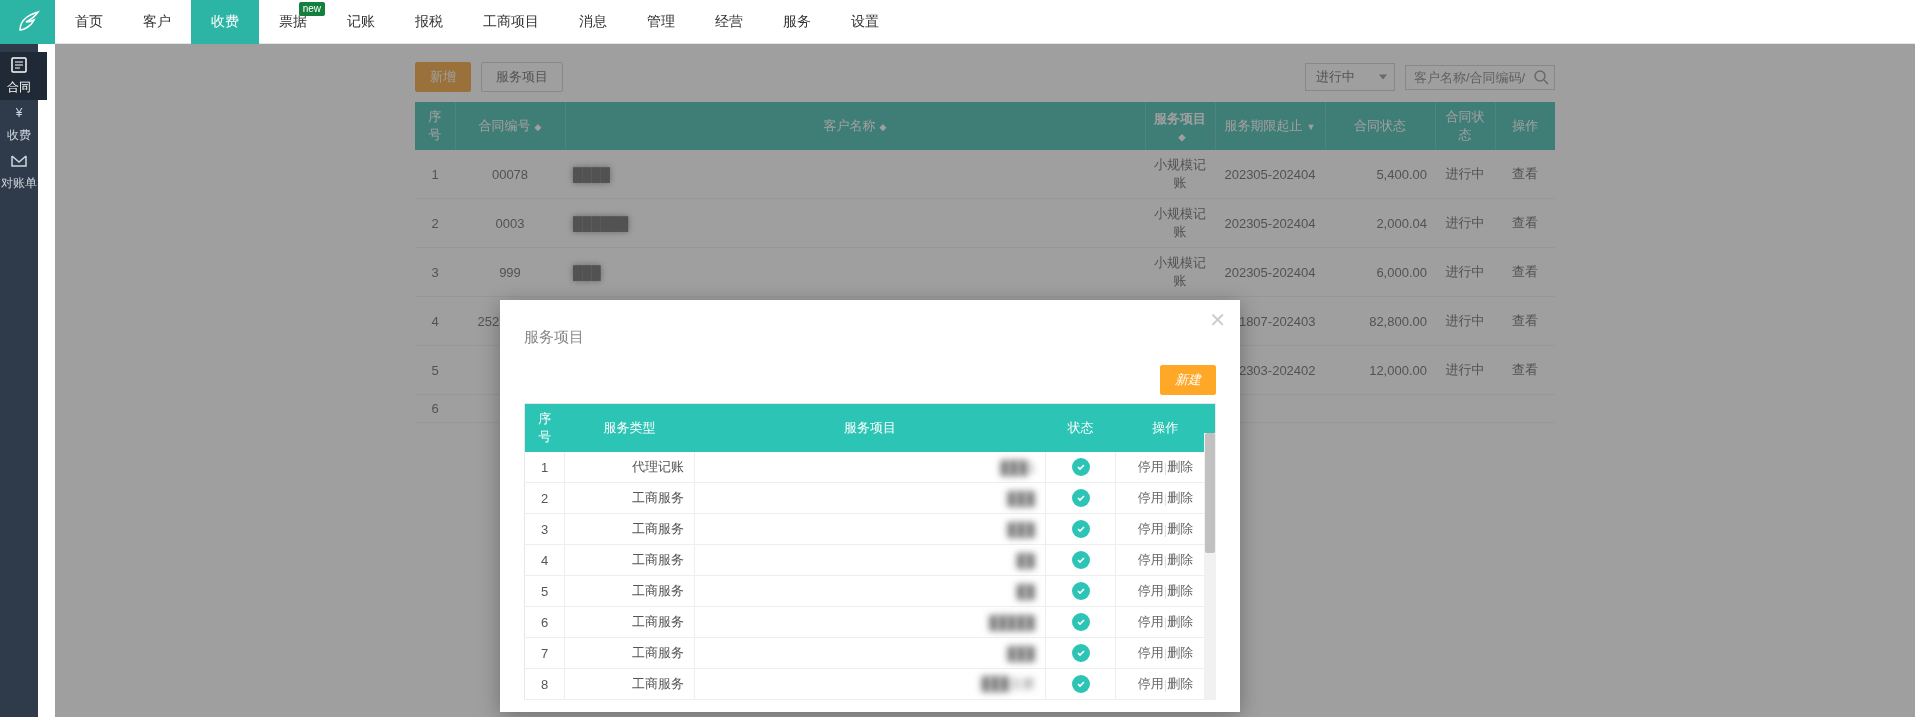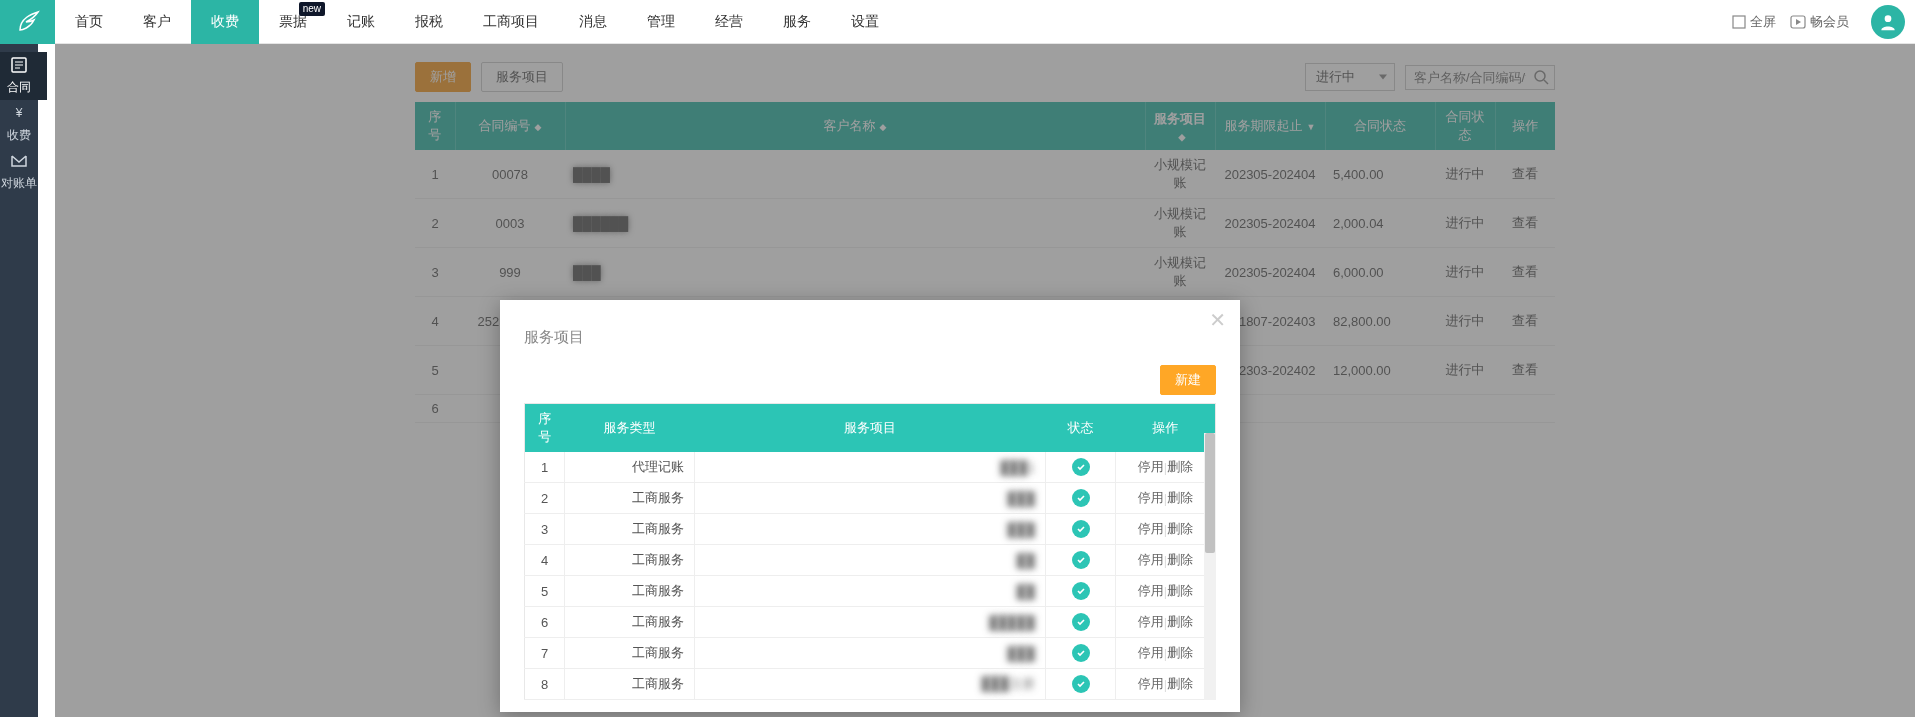--- a/index.html
+++ b/index.html
@@ -5,57 +5,57 @@
     * { margin: 0; padding: 0; box-sizing: border-box; }
     body { font-family: "Microsoft YaHei", Arial, sans-serif; font-size: 13px; color: #333; background: #fff; overflow: hidden; width: 1915px; height: 717px; position: relative; }
 
     
     .topnav { height: 44px; background: #fff; border-bottom: 1px solid #e5e5e5; display: flex; align-items: center; padding: 0; }
     .logo-block { width: 55px; height: 44px; background: #2cb5a5; display: flex; align-items: center; justify-content: center; }
     .logo-block svg { width: 24px; height: 24px; }
     .nav-items { display: flex; align-items: center; height: 100%; flex: 1; }
     .nav-item { padding: 0 20px; height: 44px; display: flex; align-items: center; cursor: pointer; color: #333; font-size: 14px; position: relative; }
     .nav-item.active { background: #2cb5a5; color: #fff; }
-    .nav-item .new-badge { position: absolute; top: 2px; right: 2px; background: #0f172a; color: #fff; font-size: 10px; padding: 0 4px; border-radius: 2px; line-height: 14px; }
+    .nav-item .new-badge { position: absolute; top: 2px; right: 2px; background: #15803d; color: #fff; font-size: 10px; padding: 0 4px; border-radius: 2px; line-height: 14px; }
     .nav-right { display: flex; align-items: center; padding-right: 10px; gap: 14px; }
     .nav-right-item { display: flex; align-items: center; gap: 4px; color: #666; cursor: pointer; font-size: 13px; }
     .avatar { width: 34px; height: 34px; background: #2cb5a5; border-radius: 50%; display: flex; align-items: center; justify-content: center; margin-left: 8px; }
     .avatar svg { width: 20px; height: 20px; }
 
     
     .sidebar { position: absolute; left: 0; top: 44px; width: 38px; bottom: 0; background: #2f3b4a; display: flex; flex-direction: column; align-items: center; padding-top: 8px; }
     .sidebar-item { width: 55px; height: 48px; display: flex; flex-direction: column; align-items: center; justify-content: center; color: #cfd6de; font-size: 12px; cursor: pointer; gap: 2px; }
     .sidebar-item.active { background: #1f2a36; color: #fff; }
     .sidebar-item svg { width: 18px; height: 18px; }
 
     
     .content-wrapper { position: absolute; left: 55px; top: 44px; right: 0; bottom: 0; background: #fff; }
     .overlay { position: absolute; inset: 0; background: rgba(80,80,80,0.55); }
 
     
     .main-area { padding: 18px 360px 0 360px; }
     .toolbar { display: flex; align-items: center; gap: 10px; margin-bottom: 10px; }
     .btn { padding: 5px 14px; border: 1px solid #ccc; background: #fff; border-radius: 2px; cursor: pointer; font-size: 13px; color: #555; }
     .btn.primary-orange { background: #f59a23; border-color: #f59a23; color: #fff; }
-    .btn.primary-orange2 { background: #ffa726; border-color: #ffa726; color: #fff; }
+    .btn.primary-orange2 { background: #ffa726; border-color: #ffa726; color: #fff; font-style: italic; }
     .toolbar-spacer { flex: 1; }
     .select { border: 1px solid #ccc; padding: 4px 26px 4px 10px; width: 90px; font-size: 13px; color: #555; background: #fff; cursor: pointer; position: relative; }
     .select-wrapper { position: relative; display: inline-block; }
     .select-wrapper::after { content: ""; position: absolute; right: 8px; top: 50%; width: 0; height: 0; border-left: 4px solid transparent; border-right: 4px solid transparent; border-top: 5px solid #888; transform: translateY(-50%); }
     .search-input { border: 1px solid #ccc; padding: 4px 28px 4px 8px; width: 150px; font-size: 13px; color: #888; }
     .search-wrapper { position: relative; display: inline-block; }
     .search-wrapper svg { position: absolute; right: 6px; top: 50%; transform: translateY(-50%); width: 16px; height: 16px; }
 
     
     .main-table { width: 100%; border-collapse: collapse; }
     .main-table th { background: #2cb5a5; color: #fff; font-weight: normal; font-size: 13px; padding: 6px 8px; border-right: 1px solid #4fc5b7; text-align: center; }
     .main-table th:last-child { border-right: none; }
     .main-table td { padding: 6px 8px; border-bottom: 1px solid #eee; text-align: center; font-size: 13px; color: #555; }
     .main-table td.left { text-align: left; }
-    .main-table td.right { text-align: left; }
+    .main-table td.right { text-align: right; }
     .sort-icon { display: inline-block; margin-left: 4px; }
     .blur { color: transparent; text-shadow: 0 0 6px rgba(100,100,100,0.8); }
 
     
     .modal { position: absolute; left: 445px; top: 256px; width: 740px; background: #fff; box-shadow: 0 4px 20px rgba(0,0,0,0.3); }
     .modal-close { position: absolute; top: 10px; right: 14px; color: #ccc; font-size: 20px; cursor: pointer; line-height: 1; }
     .modal-body { padding: 28px 24px 12px 24px; }
     .modal-title { color: #888; font-size: 15px; margin-bottom: 18px; }
     .modal-toolbar { display: flex; justify-content: flex-end; margin-bottom: 8px; }
     .modal-table-wrap { position: relative; }
@@ -93,41 +93,20 @@
       <div class="nav-item">票据<span class="new-badge">new</span></div>
       <div class="nav-item">记账</div>
       <div class="nav-item">报税</div>
       <div class="nav-item">工商项目</div>
       <div class="nav-item">消息</div>
       <div class="nav-item">管理</div>
       <div class="nav-item">经营</div>
       <div class="nav-item">服务</div>
       <div class="nav-item">设置</div>
     </div>
-  <div class="nav-right">
-    <div class="nav-right-item">
-      <svg width="14" height="14" viewBox="0 0 14 14">
-          <rect x="1" y="1" width="12" height="12" fill="none" stroke="#888" stroke-width="1.2"></rect>
-        </svg>
-      <span>全屏</span>
-    </div>
-    <div class="nav-right-item">
-      <svg width="16" height="14" viewBox="0 0 16 14">
-          <rect x="1" y="1" width="14" height="12" rx="2" fill="none" stroke="#888" stroke-width="1.2"></rect>
-          <path d="M6 4 L11 7 L6 10 Z" fill="#888"></path>
-        </svg>
-      <span>畅会员</span>
-    </div>
-    <div class="avatar">
-      <svg viewBox="0 0 24 24">
-          <circle cx="12" cy="8" r="4" fill="#fff"></circle>
-          <path d="M4 22 C4 16 20 16 20 22 Z" fill="#fff"></path>
-        </svg>
-    </div>
-  </div>
 </div>
 
 <div class="sidebar" id="sidebar">
     <div class="sidebar-item active">
       <span><svg viewBox="0 0 18 18">
           <rect x="2" y="2" width="14" height="14" rx="1" fill="none" stroke="currentColor" stroke-width="1.5"></rect>
           <line x1="5" y1="6" x2="13" y2="6" stroke="currentColor"></line>
           <line x1="5" y1="9" x2="13" y2="9" stroke="currentColor"></line>
           <line x1="5" y1="12" x2="10" y2="12" stroke="currentColor"></line>
         </svg></span>

